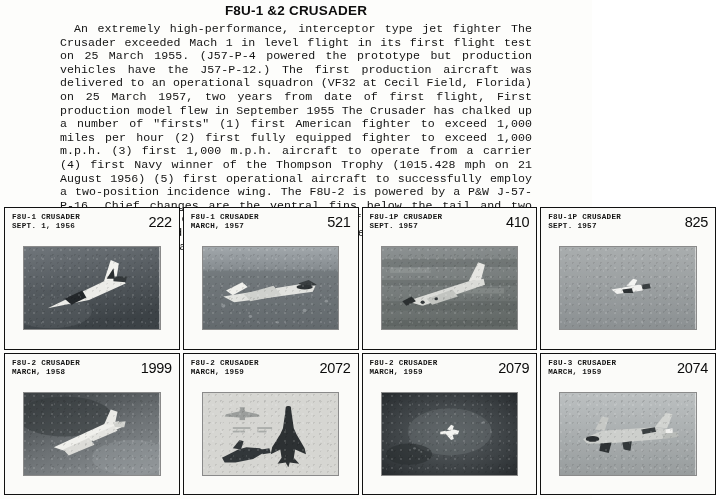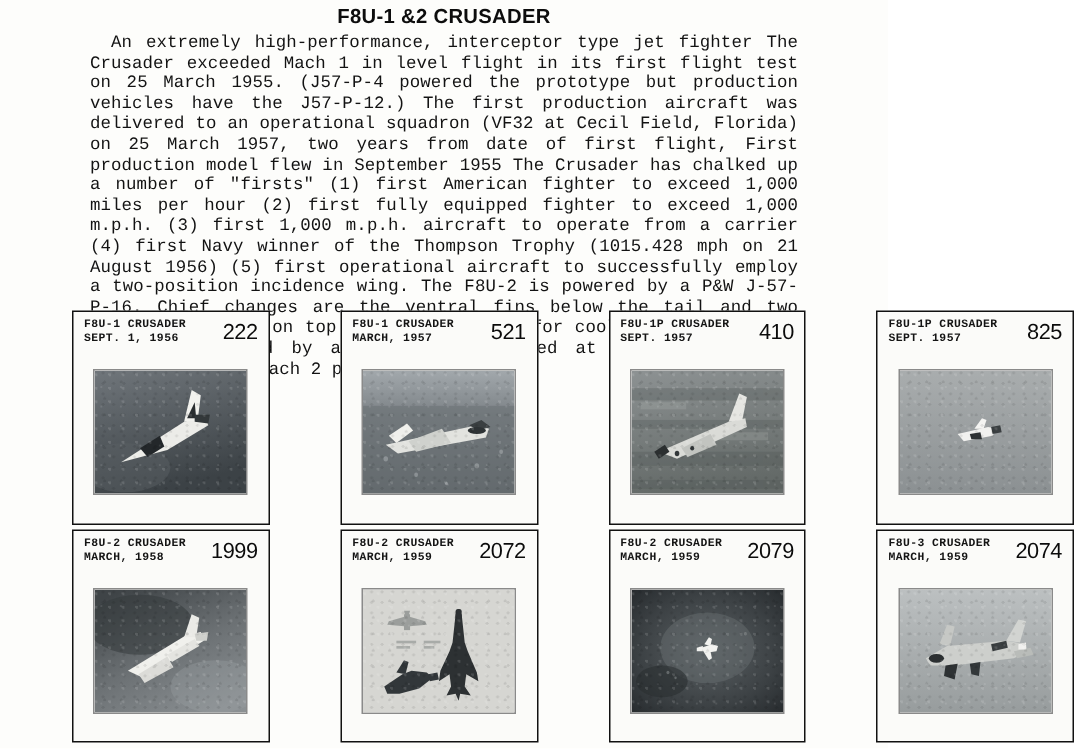--- a/index.html
+++ b/index.html
@@ -67,21 +67,20 @@
     grid-template-columns: repeat(4, 1fr);
     grid-template-rows: repeat(2, 1fr);
     gap: 3px;
   }
   .cell {
     position: relative;
     border: 1.6px solid #111111;
     background: #fbfbf9;
     overflow: hidden;
     box-sizing: border-box;
-    margin-left: 44px;
   }
   .cell-head {
     display: flex;
     justify-content: space-between;
     align-items: flex-start;
     padding: 5px 7px 0 7px;
     height: 26px;
     box-sizing: border-box;
   }
   .cap {

